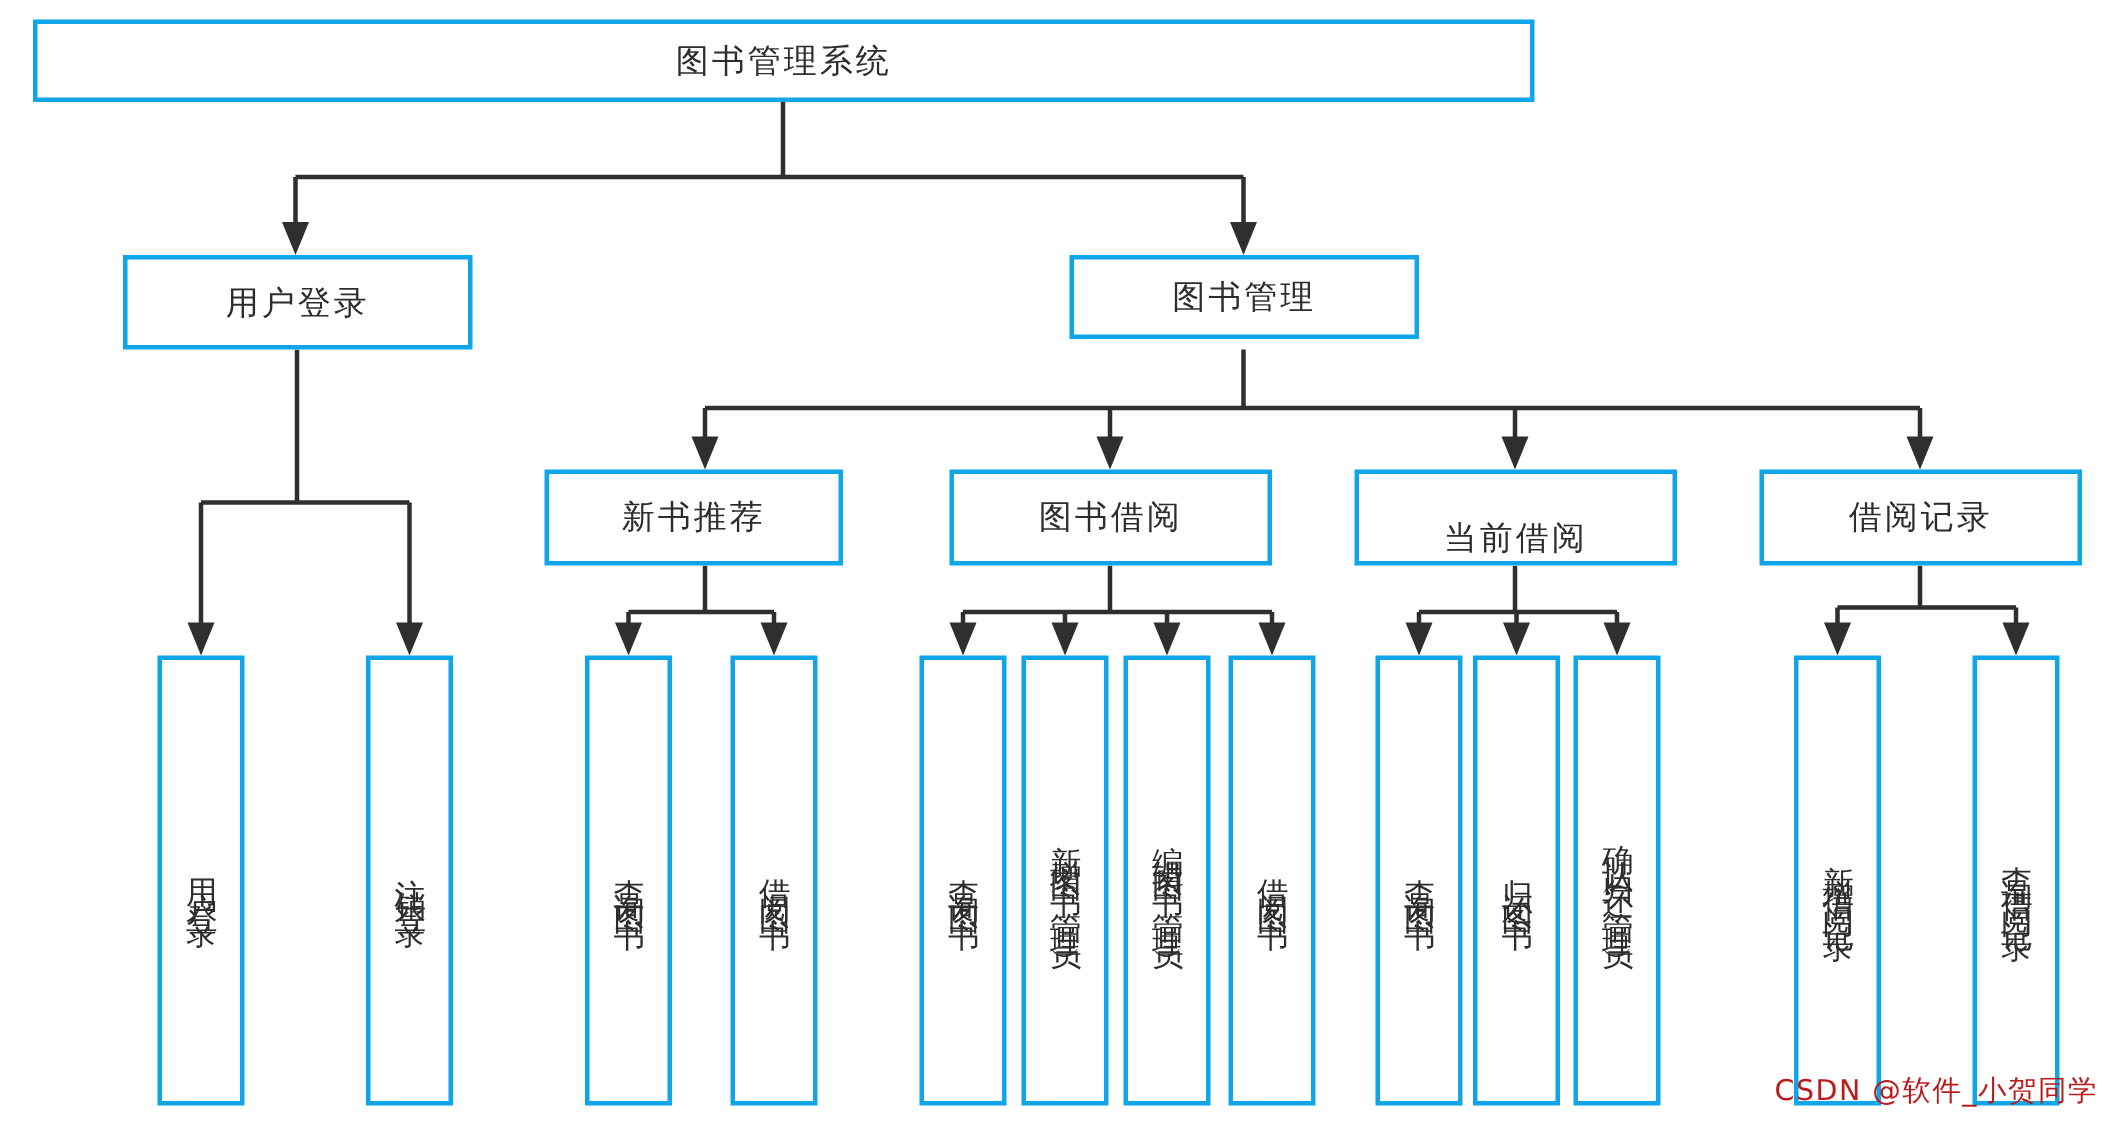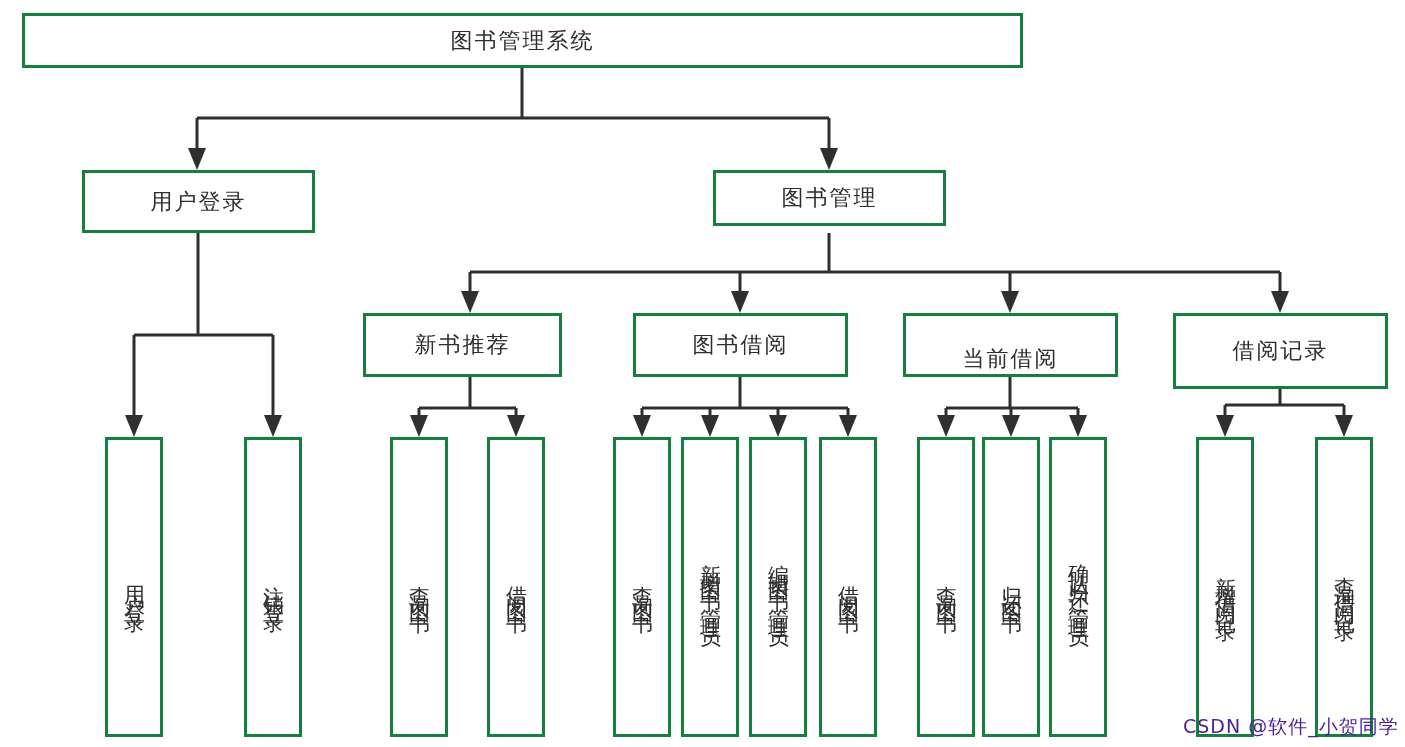--- a/index.html
+++ b/index.html
@@ -1,30 +1,30 @@
 <!DOCTYPE html>
 <html><head>
 <meta charset="utf-8">
 <style>
   html,body{margin:0;padding:0;background:#ffffff;}
   body{width:1405px;height:747px;overflow:hidden;font-family:"DejaVu Sans","Liberation Sans",sans-serif;}
   .canvas{position:relative;width:1405px;height:747px;background:#ffffff;}
   .connectors{position:absolute;left:0;top:0;width:1405px;height:747px;pointer-events:none;}
   .box{
     position:absolute;box-sizing:border-box;background:#ffffff;
-    border:3px solid #15803d;display:flex;align-items:center;justify-content:center;
+    border:3px solid #0ea5e9;display:flex;align-items:center;justify-content:center;
     color:#2d2d2d;
   }
   .hlabel{font-size:22px;letter-spacing:2px;white-space:nowrap;}
   .leaf .vlabel{
     writing-mode:vertical-rl;text-orientation:mixed;
     font-size:21px;letter-spacing:9px;line-height:1;white-space:nowrap;
   }
   .watermark{
-    position:absolute;left:1183px;top:714px;font-size:19px;color:#4c1d95;
+    position:absolute;left:1183px;top:714px;font-size:19px;color:#b91c1c;
     letter-spacing:1px;white-space:nowrap;z-index:5;
   }
 </style>
 </head>
 <body>
 
 <div class="canvas">
 
   <svg class="connectors" viewBox="0 0 1405 747">
       <path d="M 522 68 L 522 118 M 197 118 L 829 118 M 197 118 L 197 150 M 829 118 L 829 150" fill="none" stroke="#2f2f2f" stroke-width="3"></path>
@@ -68,21 +68,21 @@
 
   <div class="box" style="left:363px;top:313px;width:199px;height:64px;">
     <span class="hlabel">新书推荐</span>
   </div>
   <div class="box" style="left:633px;top:313px;width:215px;height:64px;">
     <span class="hlabel">图书借阅</span>
   </div>
   <div class="box" style="left:903px;top:313px;width:215px;height:64px;align-items:flex-end;">
     <span class="hlabel">当前借阅</span>
   </div>
-  <div class="box" style="left:1173px;top:313px;width:215px;height:76px;">
+  <div class="box" style="left:1173px;top:313px;width:215px;height:64px;">
     <span class="hlabel">借阅记录</span>
   </div>
 
   <div class="box leaf" style="left:105px;top:437px;width:58px;height:300px;">
     <span class="vlabel">用户登录</span>
   </div>
   <div class="box leaf" style="left:244px;top:437px;width:58px;height:300px;">
     <span class="vlabel">注销登录</span>
   </div>
 

